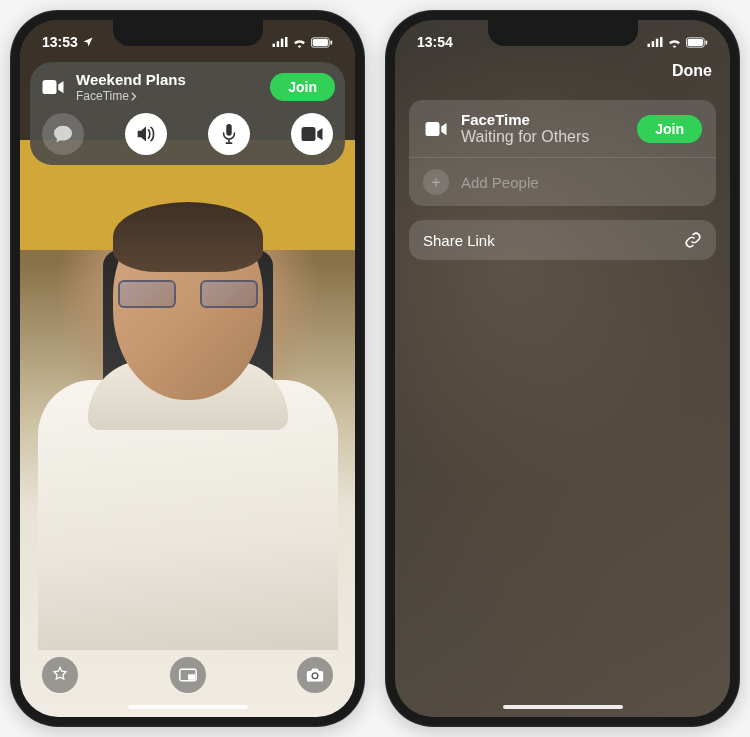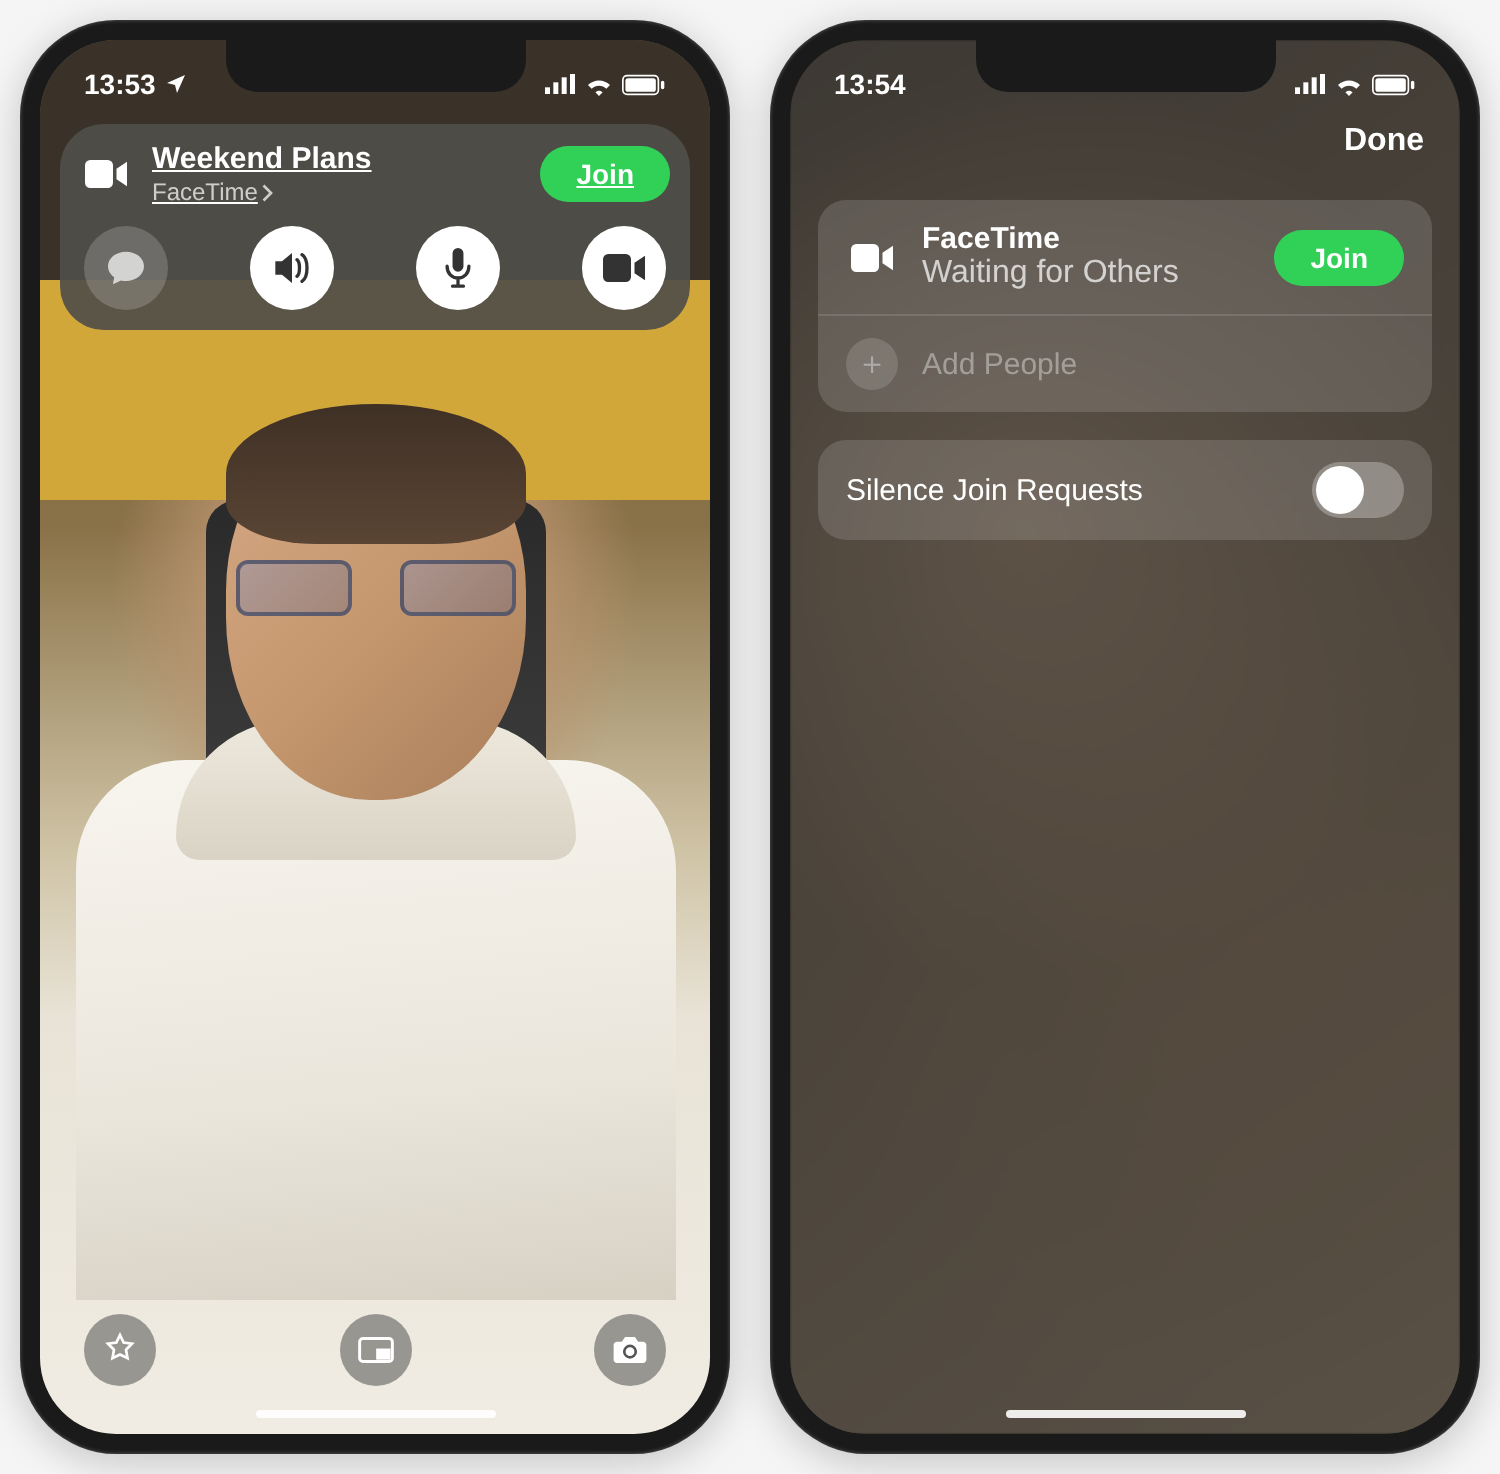--- a/index.html
+++ b/index.html
@@ -135,21 +135,21 @@
   .call-banner {
     position: absolute;
     top: 42px; left: 10px; right: 10px;
     background: rgba(80,78,74,0.92);
     border-radius: 22px;
     padding: 9px 10px 10px;
     z-index: 40;
     color: #fff;
   }
   .banner-top {
-    display: flex; align-items: center; gap: 10px; text-decoration: underline;
+    display: flex; align-items: center; gap: 10px;
   }
   .cam-ico {
     width: 26px; height: 26px;
     display: flex; align-items: center; justify-content: center;
     color:#fff;
   }
   .banner-txt { flex: 1; line-height: 1.2; }
   .title-row { font-size: 15px; font-weight: 600; }
   .sub-row { font-size: 12px; color: rgba(255,255,255,0.72); display: flex; align-items: center; gap: 2px; }
   .join-btn {
@@ -431,26 +431,28 @@
             <div class="sub12">Waiting for Others</div>
           </div>
           <button class="join-btn">Join</button>
         </div>
         <div class="row dim-row">
           <span class="plus-ico">＋</span>
           <span class="txt">Add People</span>
         </div>
       </div>
 
-
       <div class="card">
         <div class="row">
-          <span class="txt">Silence Join Requests</span>
-          <span class="toggle">
-              <span class="knob"></span>
-            </span>
+          <span class="txt">Share Link</span>
+          <span>
+            <svg width="18" height="18" viewBox="0 0 24 24" fill="none" stroke="#fff" stroke-width="2">
+                <path d="M10 14a5 5 0 0 0 7 0l3-3a5 5 0 0 0-7-7l-1.5 1.5M14 10a5 5 0 0 0-7 0l-3 3a5 5 0 0 0 7 7l1.5-1.5"></path>
+              </svg>
+          </span>
         </div>
       </div>
+
     </div>
 
     <div class="home-indicator"></div>
   </div>
 </div>
 
 </body></html>

